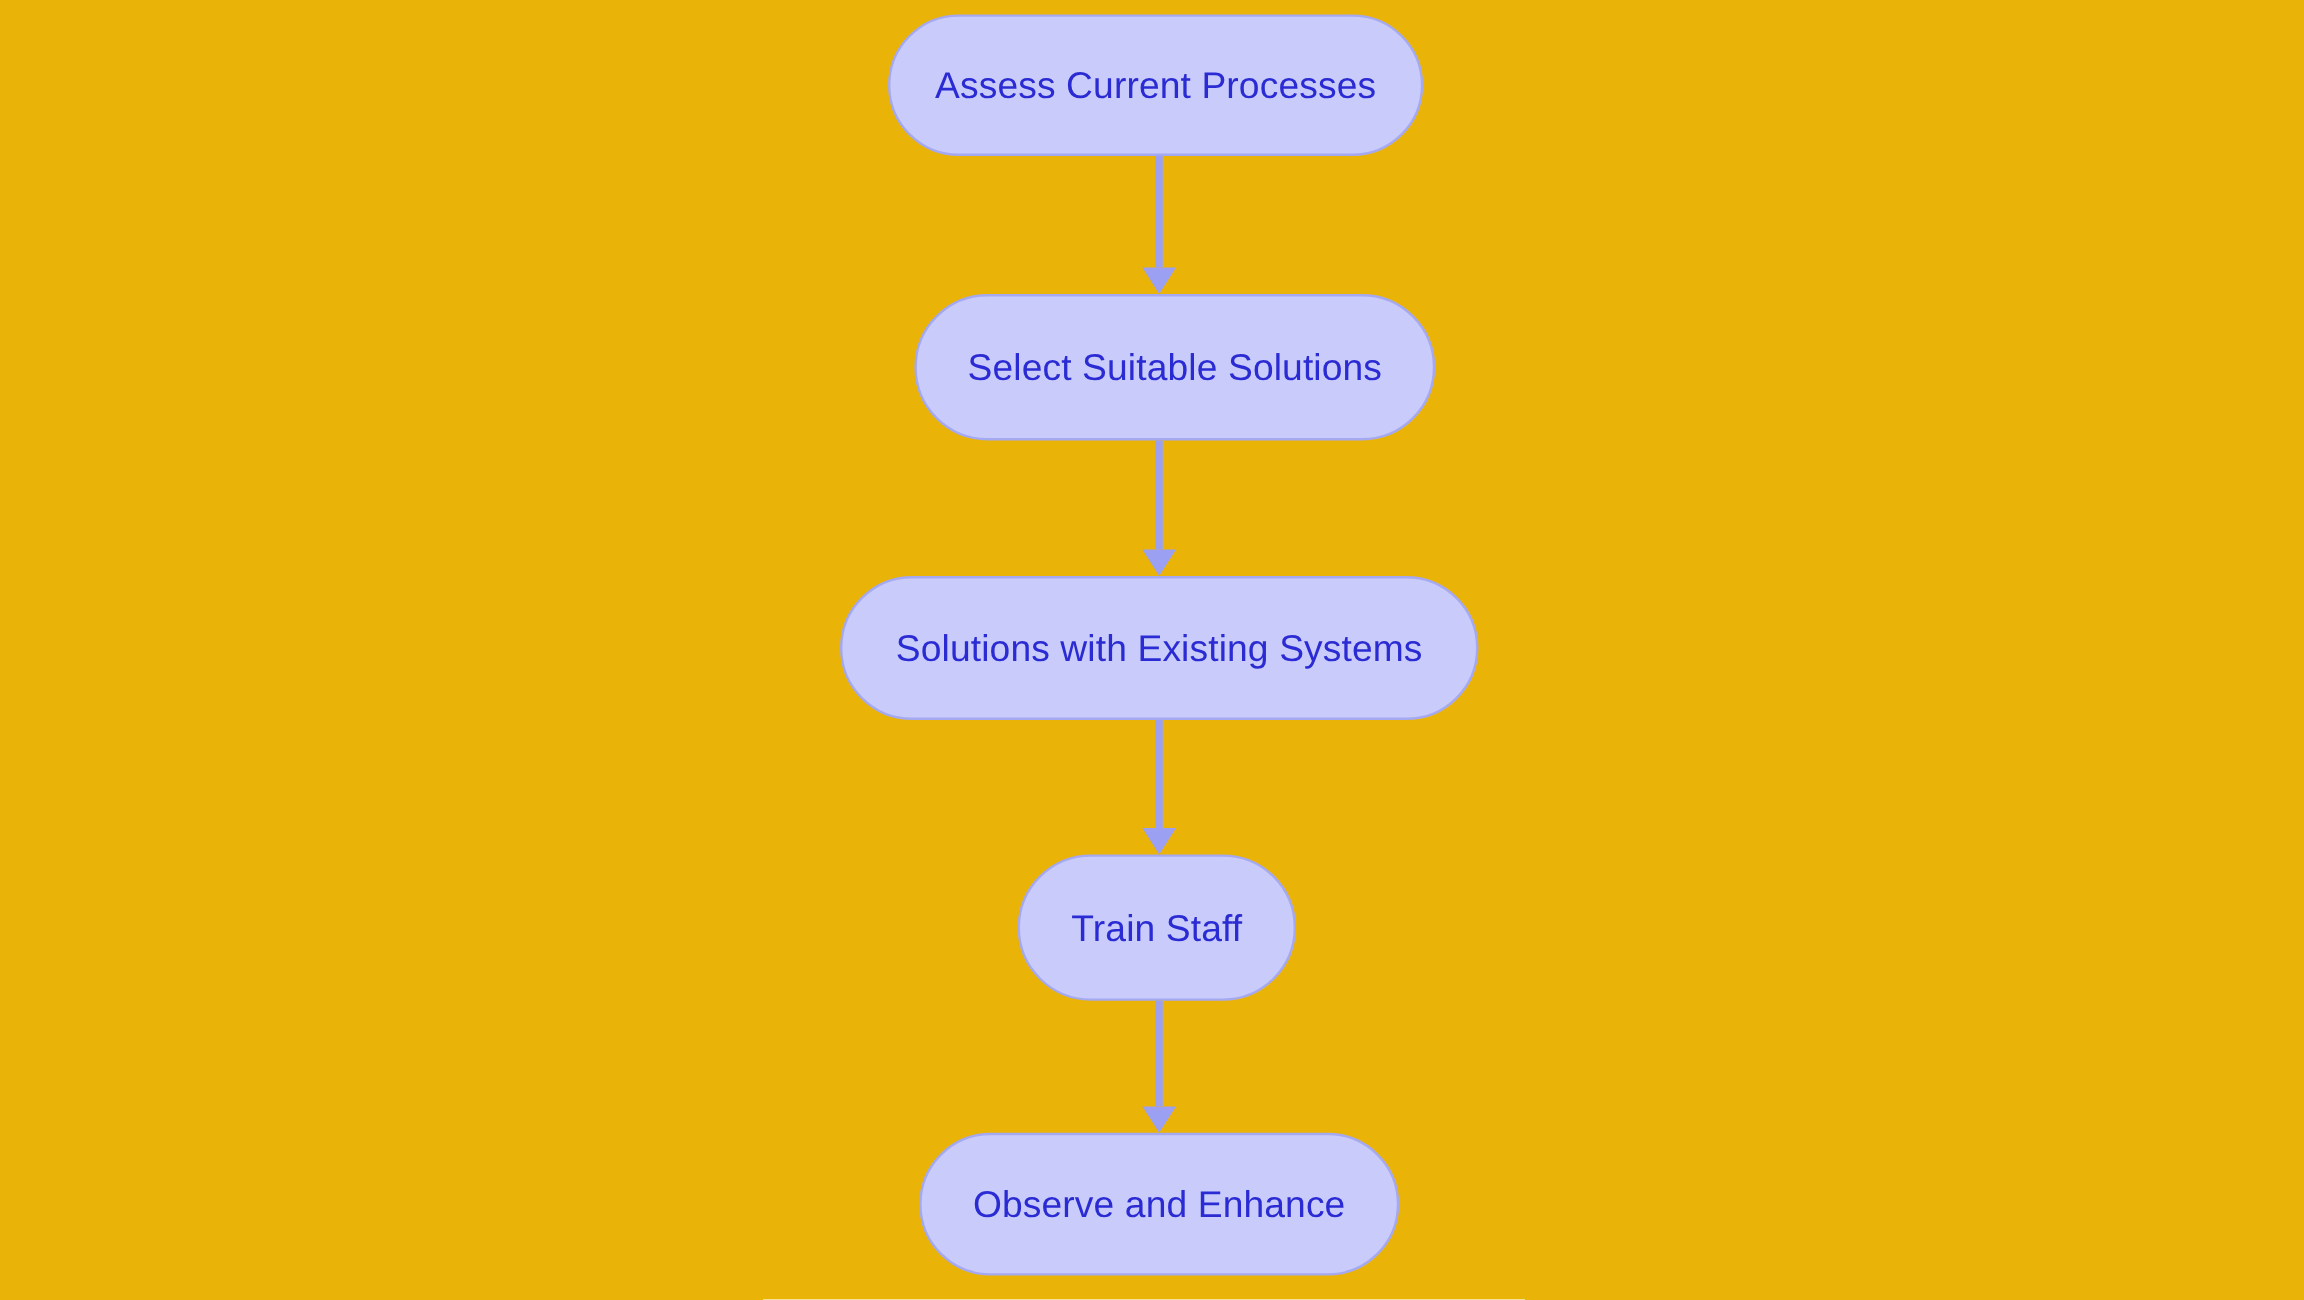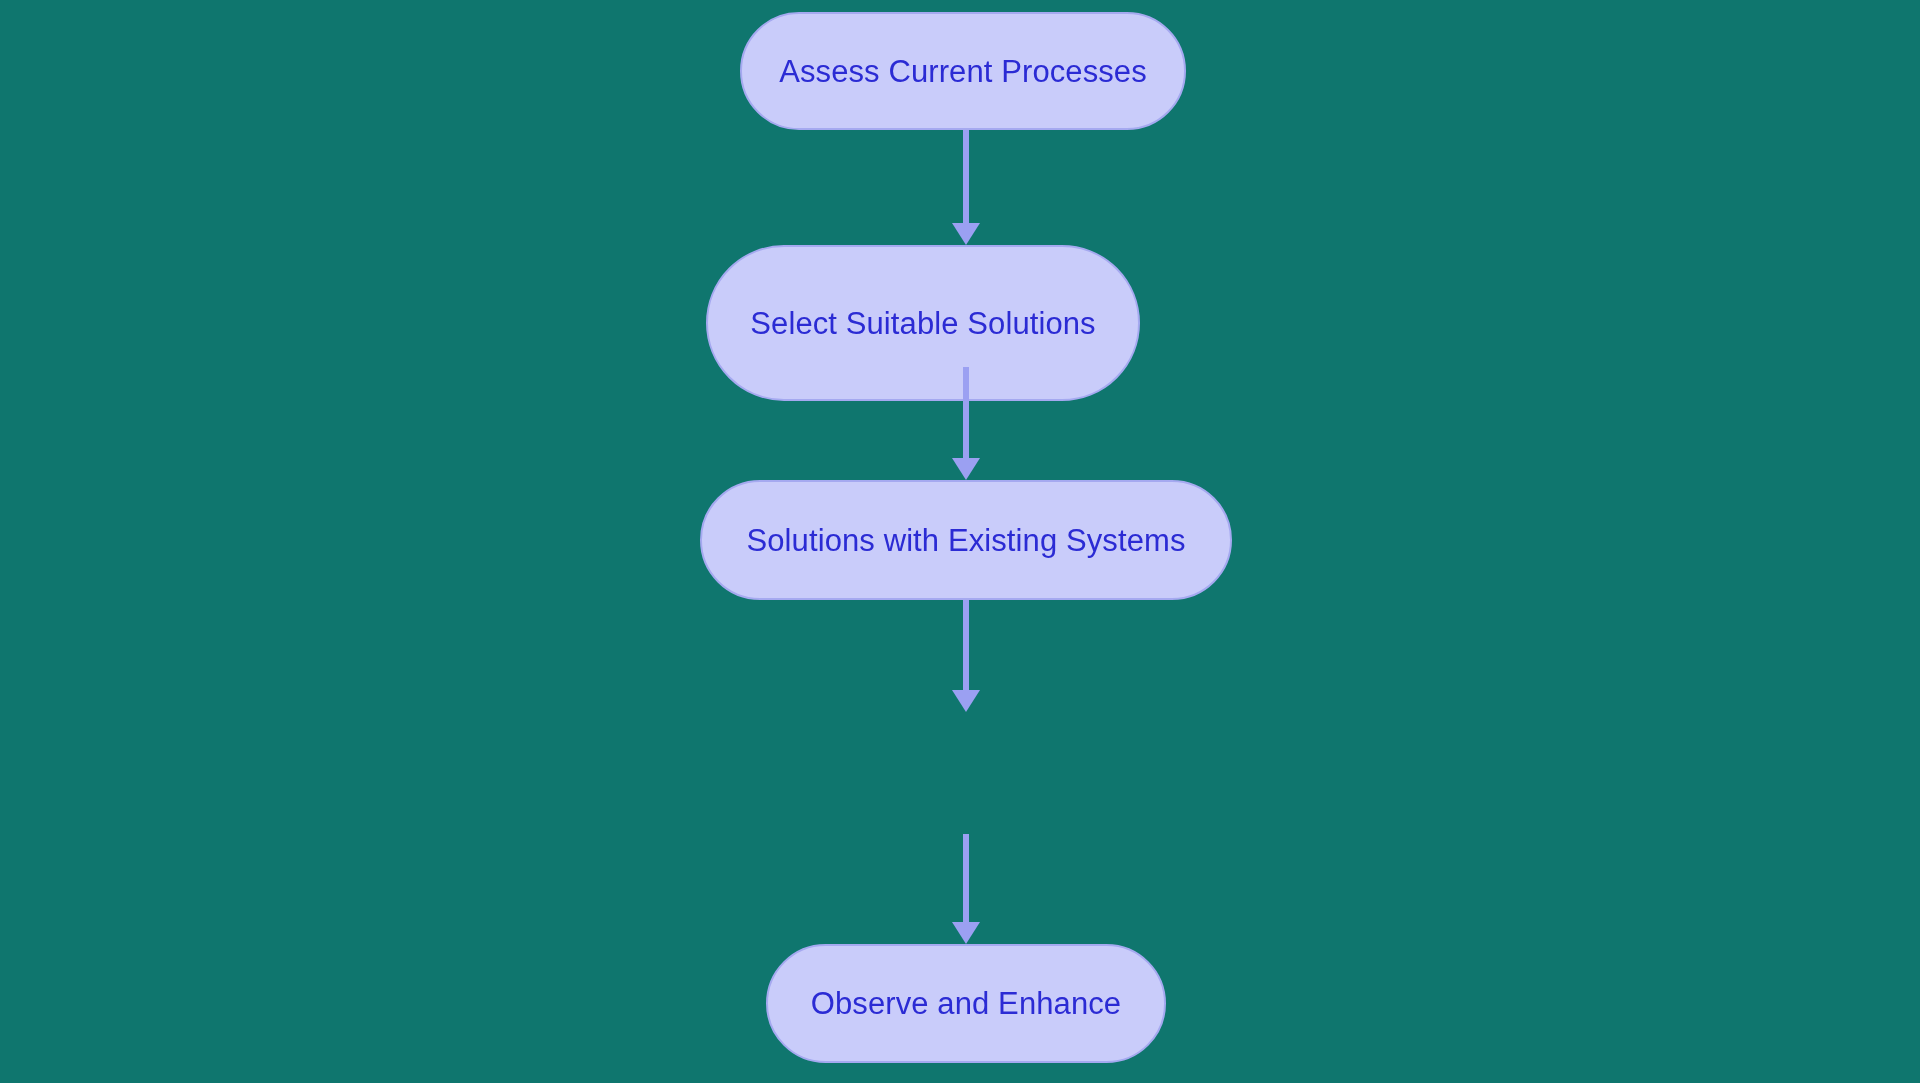--- a/index.html
+++ b/index.html
@@ -8,21 +8,21 @@
     padding: 0;
     background: #ffffff;
   }
   body {
     font-family: "Liberation Sans", "DejaVu Sans", sans-serif;
   }
   #canvas {
     position: relative;
     width: 1920px;
     height: 1083px;
-    background: #0f766e;
+    background: #eab308;
     overflow: hidden;
   }
   .flow-col {
     position: absolute;
     left: 0;
     top: 0;
     width: 1920px;
     height: 1083px;
   }
   .node {
@@ -50,21 +50,21 @@
     position: absolute;
     width: 40px;
     display: block;
   }
   .connector svg {
     display: block;
     overflow: visible;
   }
   
   .n0 { left: 740px;  top: 12px;   width: 446px; height: 118px; }
-  .n1 { left: 706px;  top: 245px;  width: 434px; height: 156px; }
+  .n1 { left: 762px;  top: 245px;  width: 434px; height: 122px; }
   .n2 { left: 700px;  top: 480px;  width: 532px; height: 120px; }
   .n3 { left: 848px;  top: 712px;  width: 232px; height: 122px; }
   .n4 { left: 766px;  top: 944px;  width: 400px; height: 119px; }
 
   .c0 { left: 946px; top: 130px; height: 115px; }
   .c1 { left: 946px; top: 367px; height: 113px; }
   .c2 { left: 946px; top: 600px; height: 112px; }
   .c3 { left: 946px; top: 834px; height: 110px; }
 </style>
 </head>
@@ -99,20 +99,23 @@
       <span class="node-label">Solutions with Existing Systems</span>
     </div>
 
     <div class="connector c2">
       <svg width="40" height="112" viewBox="0 0 40 112" xmlns="http://www.w3.org/2000/svg" aria-hidden="true">
         <line x1="20" y1="0" x2="20" y2="90" stroke="#9ba0f2" stroke-width="6"></line>
         <polygon points="6,90 34,90 20,112" fill="#9ba0f2"></polygon>
       </svg>
     </div>
 
+    <div class="node n3">
+      <span class="node-label">Train Staff</span>
+    </div>
 
     <div class="connector c3">
       <svg width="40" height="110" viewBox="0 0 40 110" xmlns="http://www.w3.org/2000/svg" aria-hidden="true">
         <line x1="20" y1="0" x2="20" y2="88" stroke="#9ba0f2" stroke-width="6"></line>
         <polygon points="6,88 34,88 20,110" fill="#9ba0f2"></polygon>
       </svg>
     </div>
 
     <div class="node n4">
       <span class="node-label">Observe and Enhance</span>

